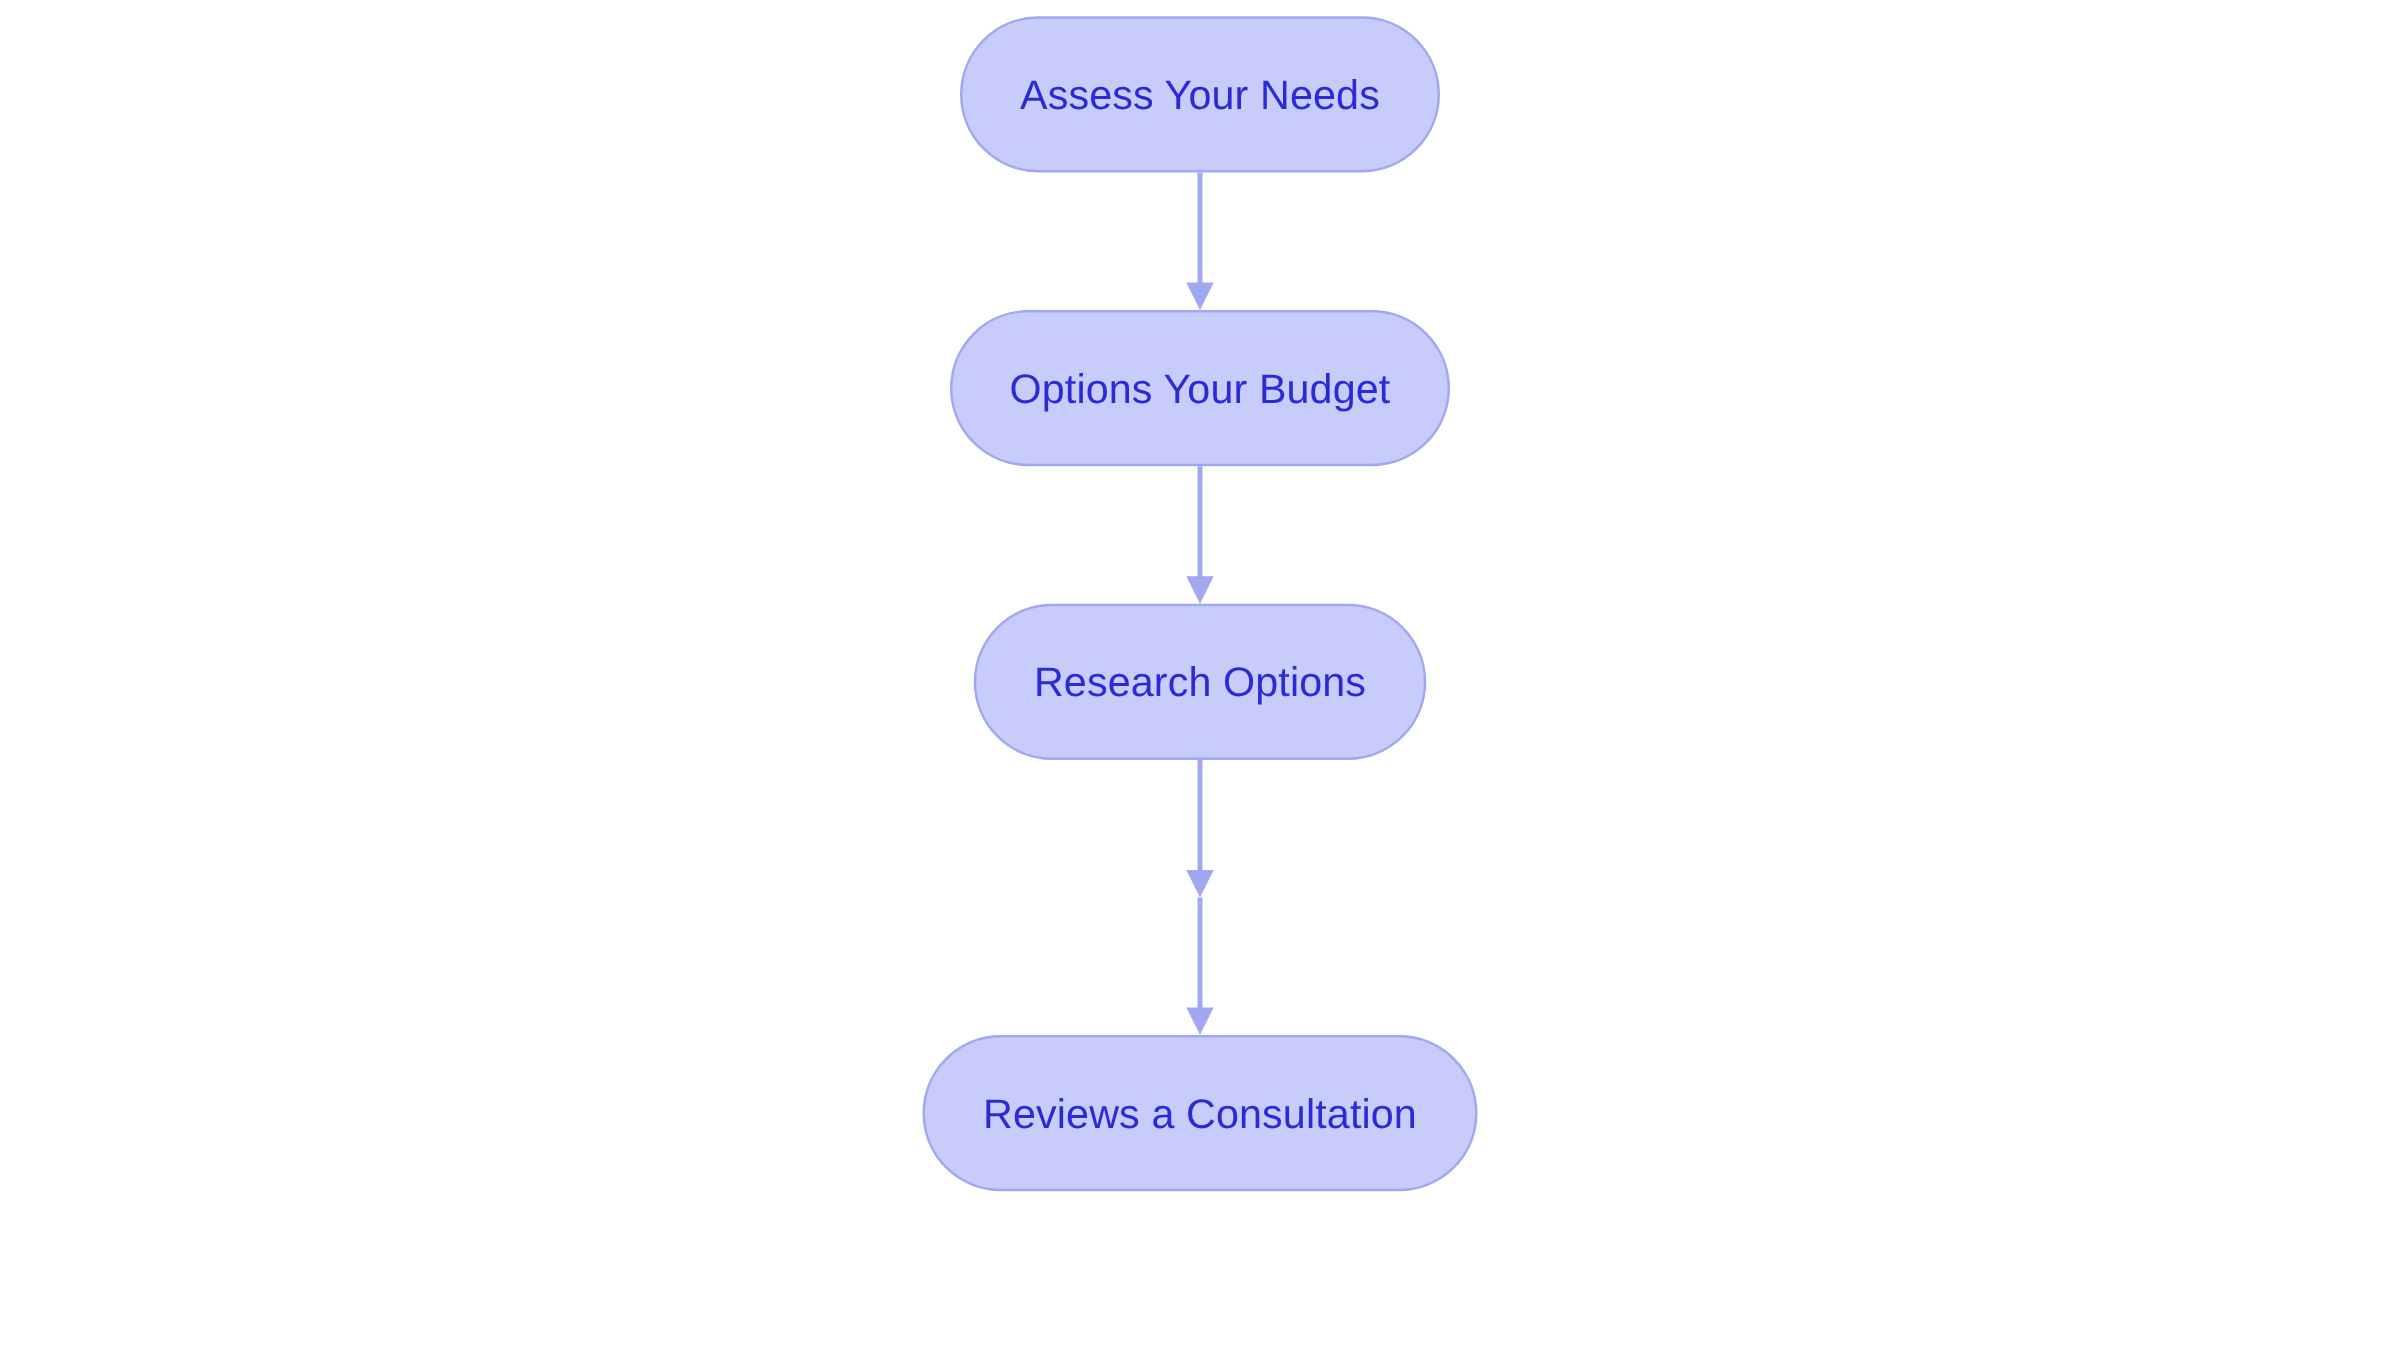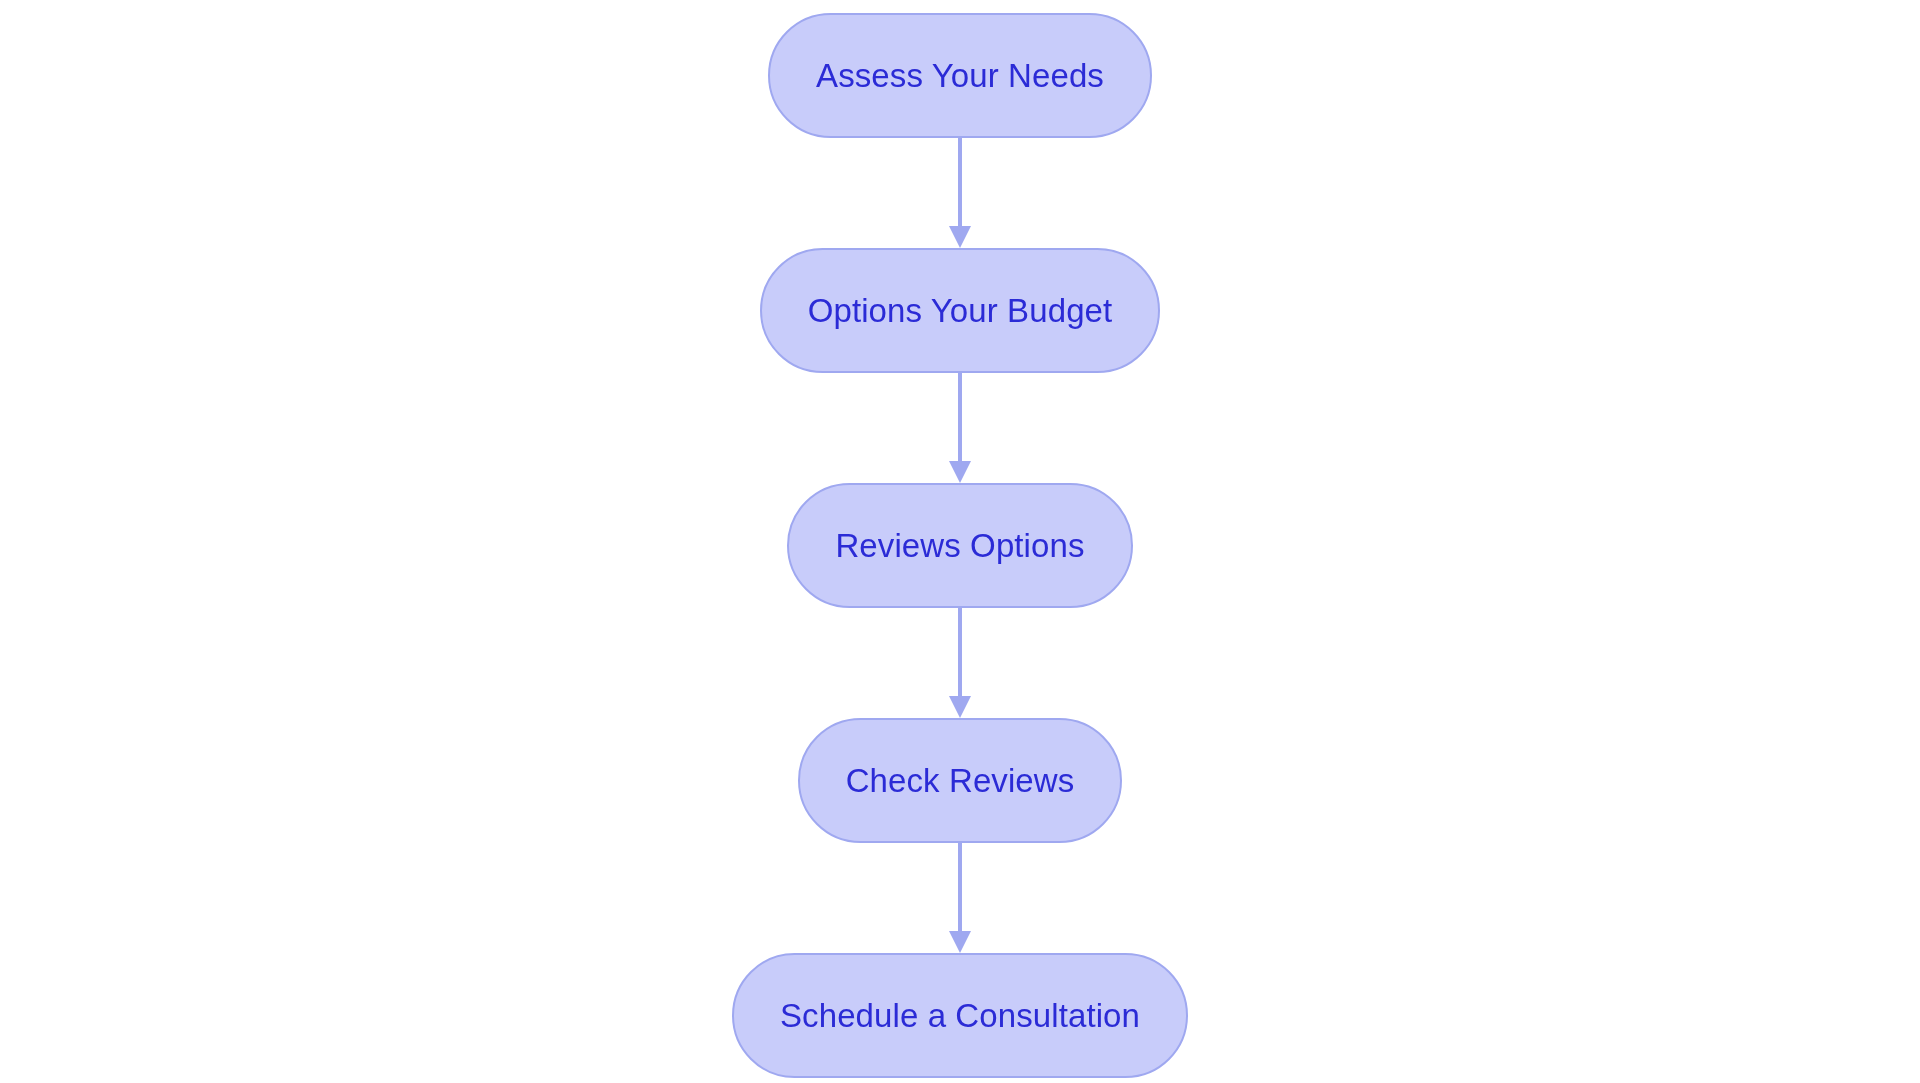--- a/index.html
+++ b/index.html
@@ -106,35 +106,32 @@
     <div class="node">
       <span class="node-label">Options Your Budget</span>
     </div>
 
     <div class="connector">
       <span class="shaft"></span>
       <span class="arrowhead"></span>
     </div>
 
     <div class="node">
-      <span class="node-label">Reviews Options</span>
+      <span class="node-label">Research Options</span>
     </div>
 
     <div class="connector">
       <span class="shaft"></span>
       <span class="arrowhead"></span>
     </div>
 
-    <div class="node">
-      <span class="node-label">Check Reviews</span>
-    </div>
 
     <div class="connector">
       <span class="shaft"></span>
       <span class="arrowhead"></span>
     </div>
 
     <div class="node">
-      <span class="node-label">Schedule a Consultation</span>
+      <span class="node-label">Reviews a Consultation</span>
     </div>
 
   </div>
 </div>
 
 </body></html>

